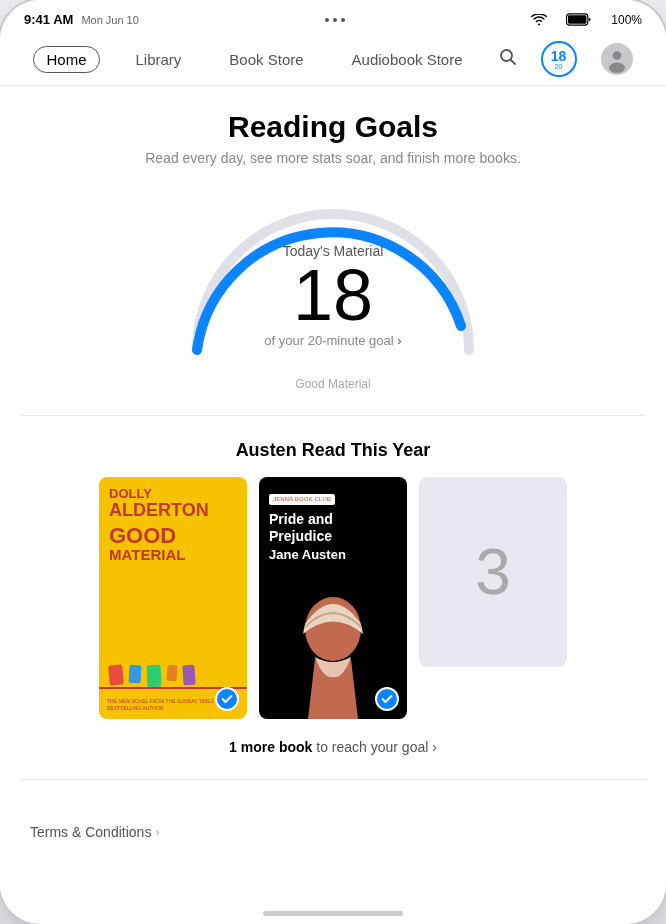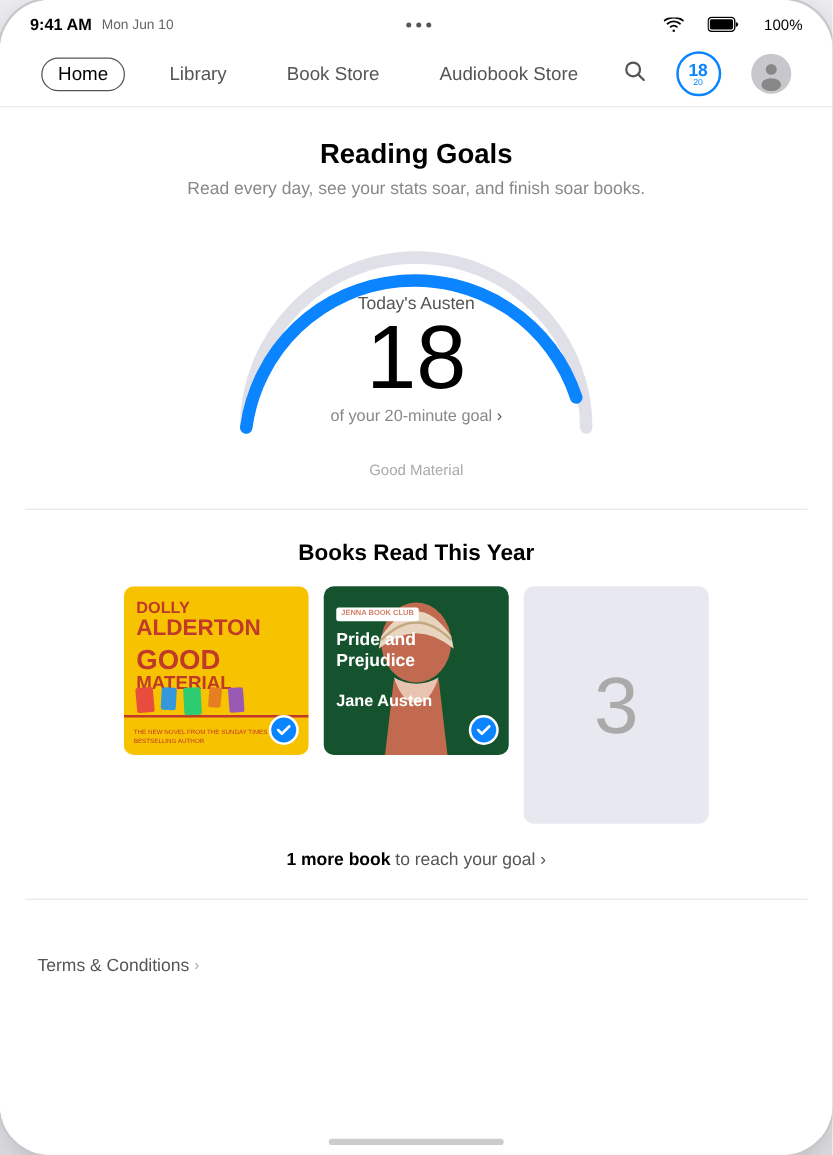--- a/index.html
+++ b/index.html
@@ -130,21 +130,21 @@
       overflow-y: auto;
       height: calc(924px - 100px);
     }
 
     
     .reading-goals {
       padding: 24px 40px 0;
       text-align: center;
     }
     .reading-goals-title {
-      font-size: 22px;
+      font-size: 30px;
       font-weight: 700;
       color: #000;
       margin-bottom: 6px;
     }
     .reading-goals-subtitle {
       font-size: 14px;
       color: #888;
       margin-bottom: 20px;
     }
 
@@ -223,21 +223,21 @@
       text-align: center;
       margin-bottom: 16px;
     }
     .books-grid {
       display: flex;
       gap: 12px;
       justify-content: center;
     }
     .book-card {
       width: 148px;
-      height: 135px;
+      height: 242px;
       border-radius: 8px;
       overflow: hidden;
       position: relative;
       cursor: pointer;
     }
     .book-card-3 {
       width: 148px;
       height: 190px;
       border-radius: 8px;
       background: #e8e8f0;
@@ -379,45 +379,45 @@
         <circle cx="16" cy="12" r="5" fill="#888"></circle>
         <ellipse cx="16" cy="26" rx="9" ry="6" fill="#888"></ellipse>
       </svg>
     </div>
   </div>
 
   <div class="main-content">
 
     <div class="reading-goals">
       <div class="reading-goals-title">Reading Goals</div>
-      <div class="reading-goals-subtitle">Read every day, see your stats soar, and finish soar books.</div>
+      <div class="reading-goals-subtitle">Read every day, see more stats soar, and finish more books.</div>
 
       <div class="gauge-container">
         <svg class="gauge-svg" viewBox="0 0 320 175">
 
           <path d="M 24 164 A 136 136 0 0 1 296 164" stroke="#e0e0e8" stroke-width="10" fill="none" stroke-linecap="round"></path>
 
           <path d="M 24 164 A 136 136 0 0 1 288 140" stroke="#0a84ff" stroke-width="10" fill="none" stroke-linecap="round"></path>
         </svg>
         <div class="gauge-text">
-          <div class="gauge-label">Today's Austen</div>
+          <div class="gauge-label">Today's Material</div>
           <div class="gauge-number">18</div>
           <div class="gauge-goal">
             <span>of your 20-minute goal</span> <span style="color:#555;">›</span>
           </div>
         </div>
       </div>
 
       <div class="keep-reading-book">Good Material</div>
     </div>
 
     <div class="divider"></div>
 
     <div class="books-section">
-      <div class="books-section-title">Books Read This Year</div>
+      <div class="books-section-title">Austen Read This Year</div>
 
       <div class="books-grid">
 
         <div class="book-card" style="position:relative;">
           <div style="width:100%; height:100%; background:#f7c200; position:relative; overflow:hidden;">
 
             <div style="padding:10px;">
               <div style="font-size:13px; font-weight:800; color:#c0392b; line-height:1.1;">DOLLY</div>
               <div style="font-size:18px; font-weight:800; color:#c0392b; line-height:1.1;">ALDERTON</div>
               <div style="margin-top:4px;">
@@ -439,25 +439,25 @@
             <div style="position:absolute; bottom:8px; left:8px; right:8px; font-size:5px; color:#c0392b; line-height:1.3;">THE NEW NOVEL FROM THE SUNDAY TIMES BESTSELLING AUTHOR</div>
           </div>
 
           <div class="check-badge" style="bottom:8px; right:8px; position:absolute; width:24px; height:24px; border-radius:50%; background:#0a84ff; display:flex; align-items:center; justify-content:center; border:2px solid #fff;">
             <svg width="14" height="14" viewBox="0 0 14 14" fill="none">
               <path d="M2.5 7L5.5 10L11.5 4" stroke="#fff" stroke-width="2" stroke-linecap="round" stroke-linejoin="round"></path>
             </svg>
           </div>
         </div>
 
-        <div class="book-card" style="position:relative; background:#14532d; overflow:hidden;">
+        <div class="book-card" style="position:relative; background:#000000; overflow:hidden;">
           <div style="padding:10px; position:relative; z-index:2;">
             <div style="background:#fff; color:#d4826a; font-size:6px; font-weight:700; padding:2px 4px; border-radius:2px; display:inline-block; margin-bottom:6px; line-height:1.2;">JENNA BOOK CLUB</div>
             <div style="font-size:14px; font-weight:700; color:#fff; line-height:1.2;">Pride and<br>Prejudice</div>
-            <div style="font-size:13px; font-weight:600; color:#fff; margin-top:16px;">Jane Austen</div>
+            <div style="font-size:13px; font-weight:600; color:#fff; margin-top:2px;">Jane Austen</div>
           </div>
 
           <div style="position:absolute; bottom:0; left:0; right:0; display:flex; justify-content:center; z-index:1;">
             <svg width="120" height="130" viewBox="0 0 120 130" fill="none">
 
               <ellipse cx="60" cy="40" rx="28" ry="32" fill="#c26a50"></ellipse>
 
               <path d="M32 35 Q60 -5 88 35 L90 45 Q60 20 30 45 Z" fill="#e8d5c0"></path>
               <path d="M32 38 Q60 10 88 38" stroke="#c4a882" stroke-width="2" fill="none"></path>
 

